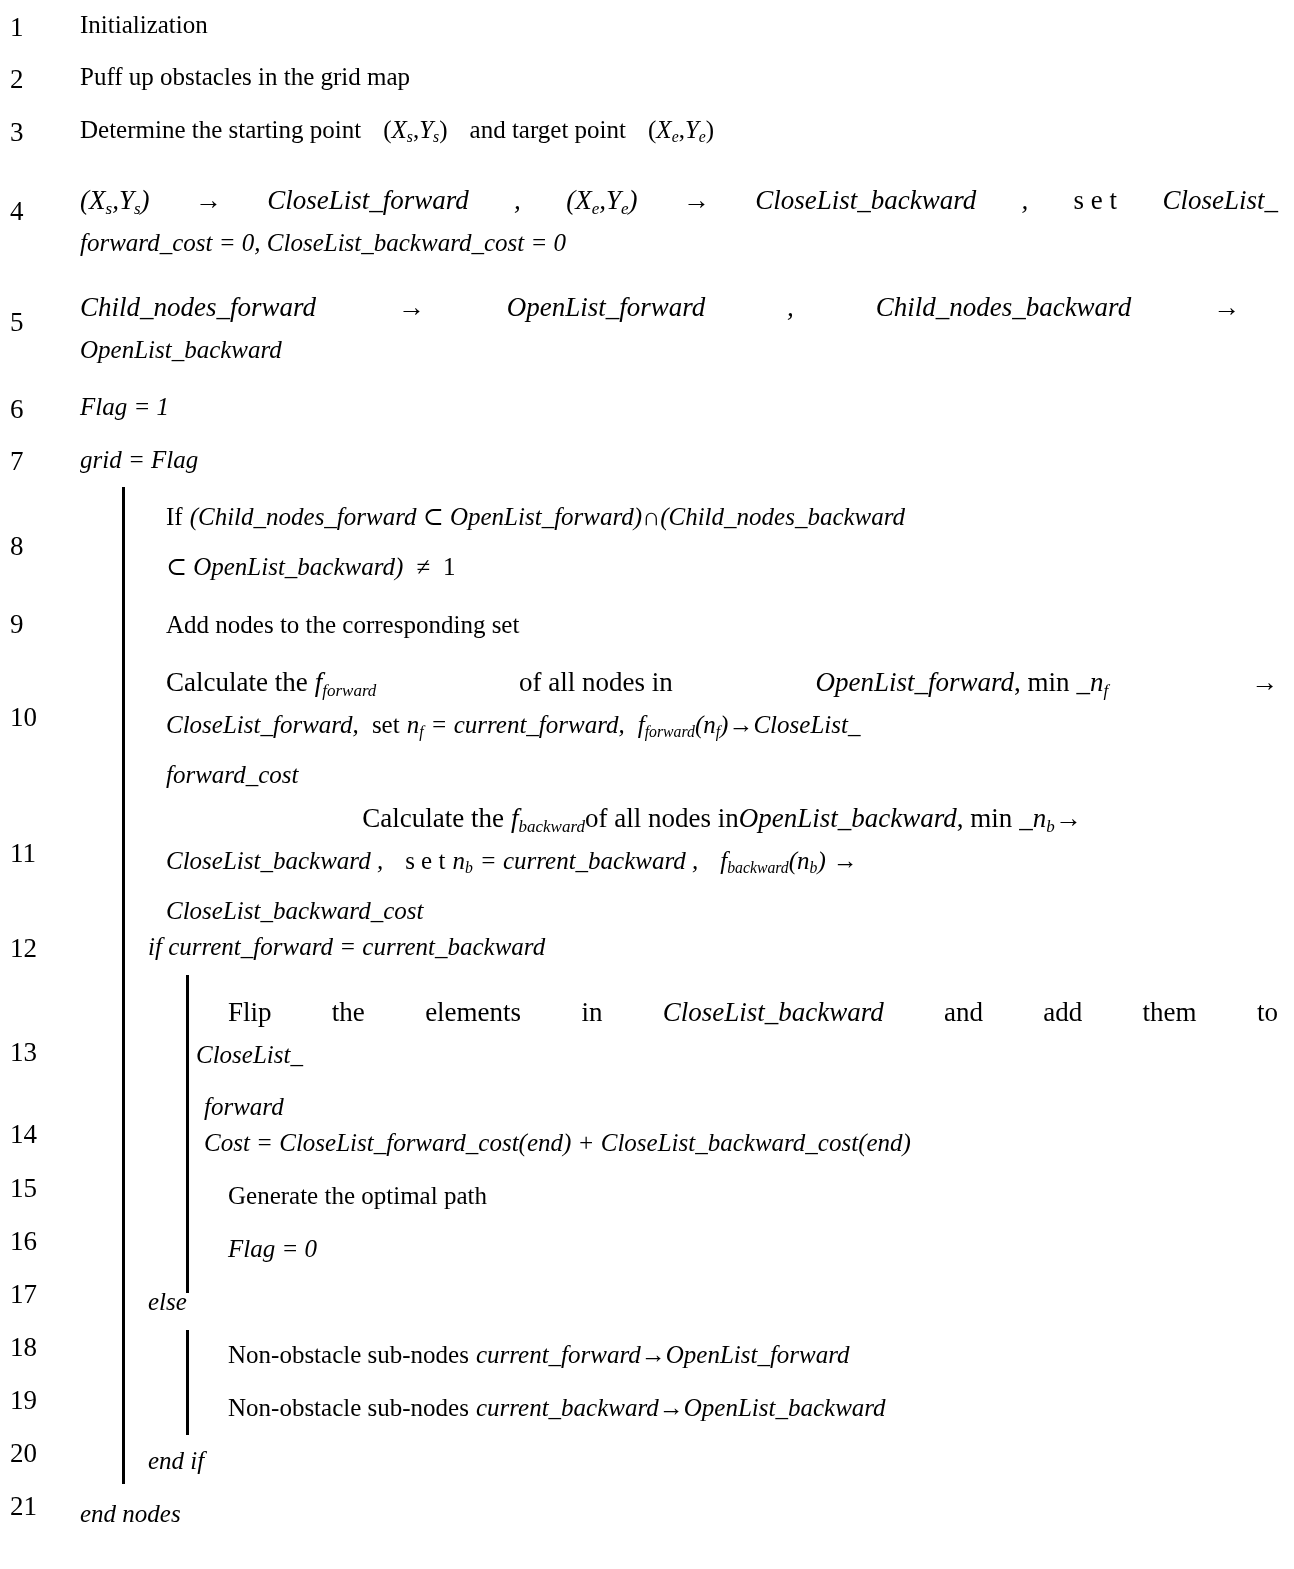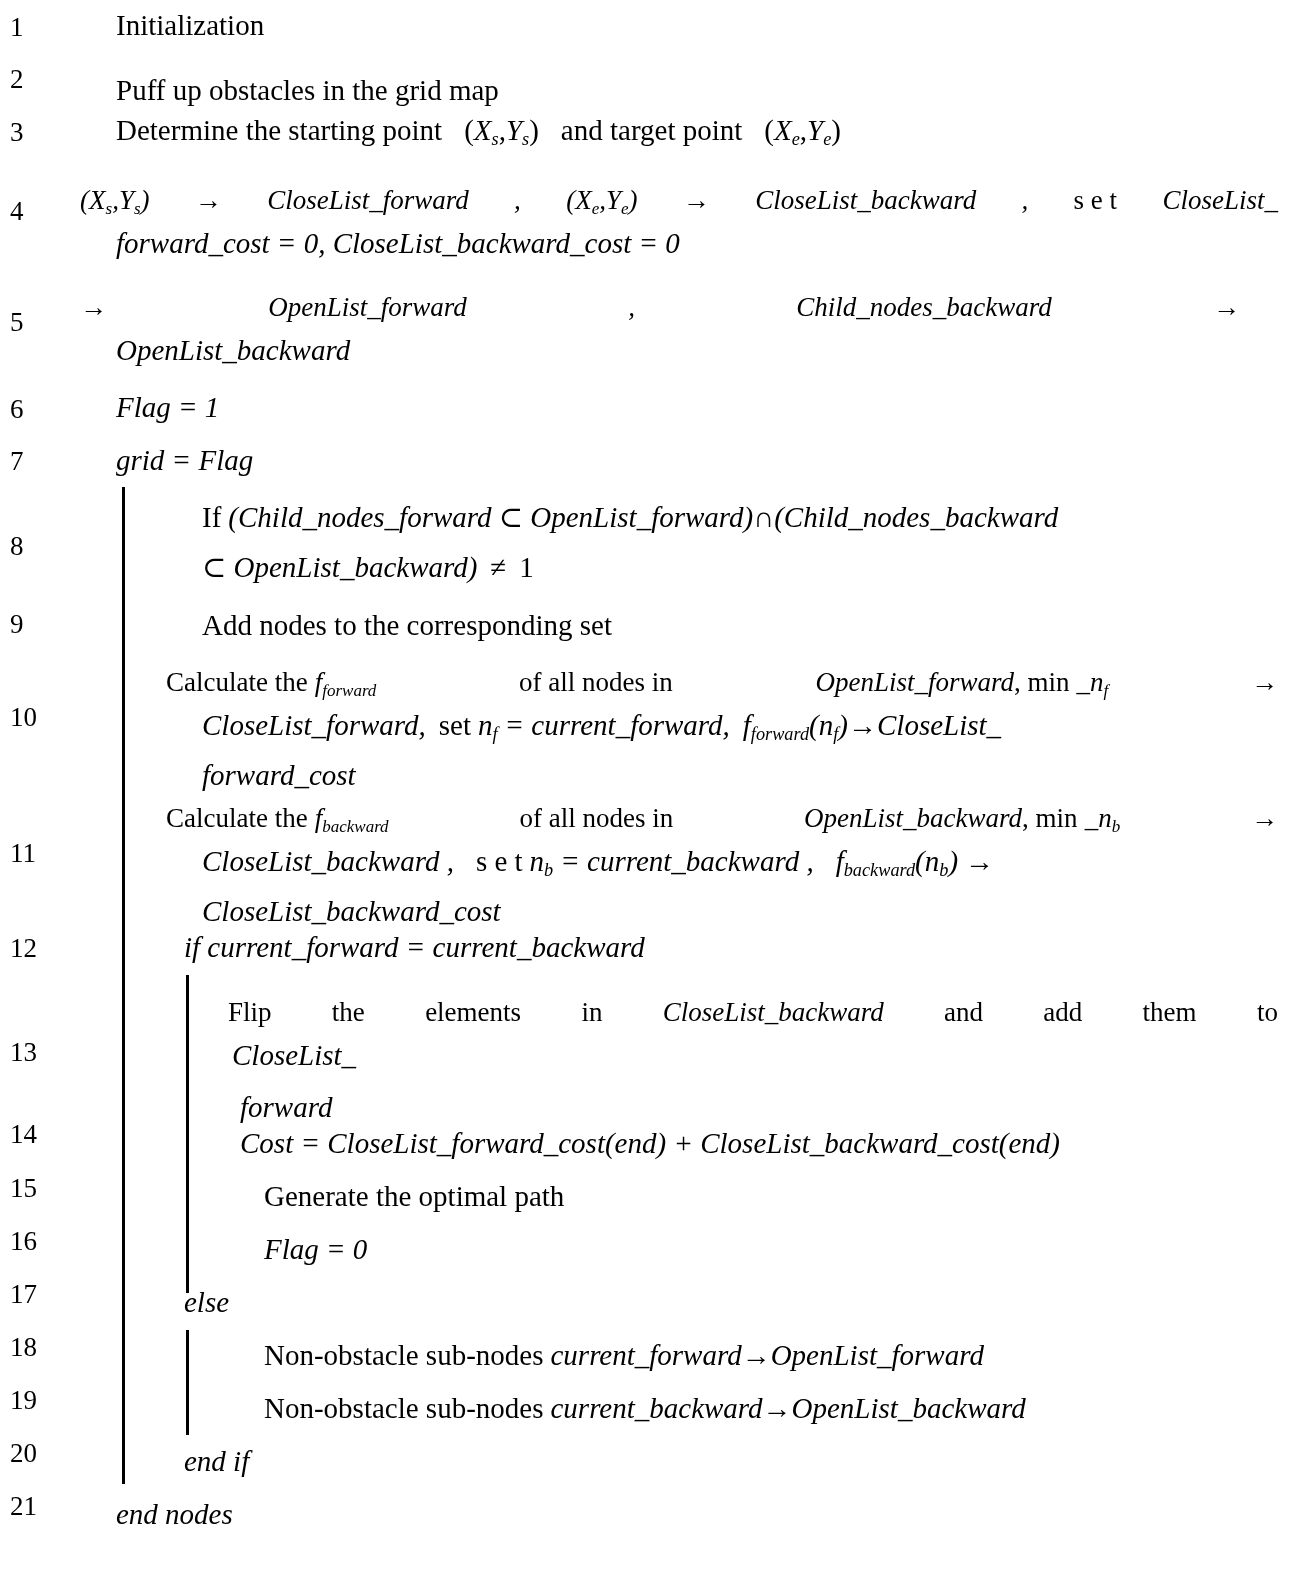--- a/index.html
+++ b/index.html
@@ -26,24 +26,23 @@
     left: 10px;
     width: 48px;
     text-align: left;
     font-size: 27px;
     line-height: 1;
     font-family: "Liberation Serif", "DejaVu Serif", serif;
   }
 
   .body-text {
     position: absolute;
-    font-size: 29px;
+    font-size: 25px;
     line-height: 50px;
     white-space: nowrap;
-    margin-left: 36px;
   }
 
   .it { font-style: italic; }
   .rm { font-style: normal; }
 
   sub {
     font-size: 0.63em;
     vertical-align: -0.28em;
     font-style: italic;
   }
@@ -96,41 +95,42 @@
   <div class="lineno" style="top:1387px;">19</div>
   <div class="lineno" style="top:1440px;">20</div>
   <div class="lineno" style="top:1493px;">21</div>
 
   <div class="vrule" style="left:122px; top:487px;  height:997px;"></div>
   <div class="vrule" style="left:186px; top:975px;  height:318px;"></div>
   <div class="vrule" style="left:186px; top:1330px; height:105px;"></div>
 
   <div class="body-text rm" style="left:80px; top:0px;">Initialization</div>
 
-  <div class="body-text rm" style="left:80px; top:65px;text-align:right;">Puff up obstacles in the grid map</div>
+  <div class="body-text rm" style="left:80px; top:52px;text-align:right;">Puff up obstacles in the grid map</div>
 
   <div class="body-text rm" style="left:80px; top:105px;text-align:right;">
     <span>Determine the starting point</span><span class="sp sp-l"></span><span class="rm"><span>(</span><i>X</i><sub>s</sub><span>,</span><i>Y</i><sub>s</sub><span>)</span></span><span class="sp sp-l"></span><span>and target point</span><span class="sp sp-l"></span><span class="rm"><span>(</span><i>X</i><sub>e</sub><span>,</span><i>Y</i><sub>e</sub><span>)</span></span>
   </div>
 
   <div class="spread it" style="left:80px; top:168px; width:1198px;">
     <span><span>(</span><i>X</i><sub>s</sub><span>,</span><i>Y</i><sub>s</sub><span>)</span></span>
     <span>→</span>
     <span>CloseList_forward</span>
     <span>,</span>
     <span><span>(</span><i>X</i><sub>e</sub><span>,</span><i>Y</i><sub>e</sub><span>)</span></span>
     <span>→</span>
     <span>CloseList_backward</span>
     <span>,</span>
     <span class="rm">s e t</span>
     <span>CloseList_</span>
   </div>
   <div class="body-text it" style="left:80px; top:218px;">forward_cost = 0, CloseList_backward_cost = 0</div>
 
   <div class="spread it" style="left:80px; top:275px; width:1160px;">
+    <span>Child_nodes_forward</span>
     <span>→</span>
     <span>OpenList_forward</span>
     <span>,</span>
     <span>Child_nodes_backward</span>
     <span>→</span>
   </div>
   <div class="body-text it" style="left:80px; top:325px;">OpenList_backward</div>
 
   <div class="body-text it" style="left:80px; top:382px;">Flag = 1</div>
 
@@ -149,21 +149,21 @@
     <span class="rm"><span>Calculate  the</span><span class="sp sp-s"></span><i>f</i><sub>forward</sub></span>
     <span class="rm">of  all  nodes  in</span>
     <span class="it"><span>OpenList_forward</span><span class="rm">, min</span><span class="sp sp-s"></span><i>_n</i><sub>f</sub></span>
     <span class="rm">→</span>
   </div>
   <div class="body-text it" style="left:166px; top:700px;">
     <span>CloseList_forward,</span><span class="sp sp-m"></span><span class="rm">set</span><span class="sp sp-s"></span><i>n</i><sub>f</sub><span class="sp sp-s"></span><span>= current_forward,</span><span class="sp sp-m"></span><i>f</i><sub>forward</sub><span>(n</span><sub>f</sub><span>)</span><span class="rm">→</span><span>CloseList_</span>
   </div>
   <div class="body-text it" style="left:166px; top:750px;">forward_cost</div>
 
-  <div class="spread" style="left:166px; top:786px; width:1112px;">
+  <div class="spread" style="left:166px; top:786px; width:1112px;justify-content:center;">
     <span class="rm"><span>Calculate  the</span><span class="sp sp-s"></span><i>f</i><sub>backward</sub></span>
     <span class="rm">of  all  nodes  in</span>
     <span class="it"><span>OpenList_backward</span><span class="rm">, min</span><span class="sp sp-s"></span><i>_n</i><sub>b</sub></span>
     <span class="rm">→</span>
   </div>
   <div class="body-text it" style="left:166px; top:836px;">
     <span>CloseList_backward ,</span><span class="sp sp-l"></span><span class="rm">s e t</span><span class="sp sp-s"></span><i>n</i><sub>b</sub><span class="sp sp-s"></span><span>= current_backward ,</span><span class="sp sp-l"></span><i>f</i><sub>backward</sub><span>(n</span><sub>b</sub><span>)</span><span class="sp sp-s"></span><span class="rm">→</span>
   </div>
   <div class="body-text it" style="left:166px; top:886px;">CloseList_backward_cost</div>
 

